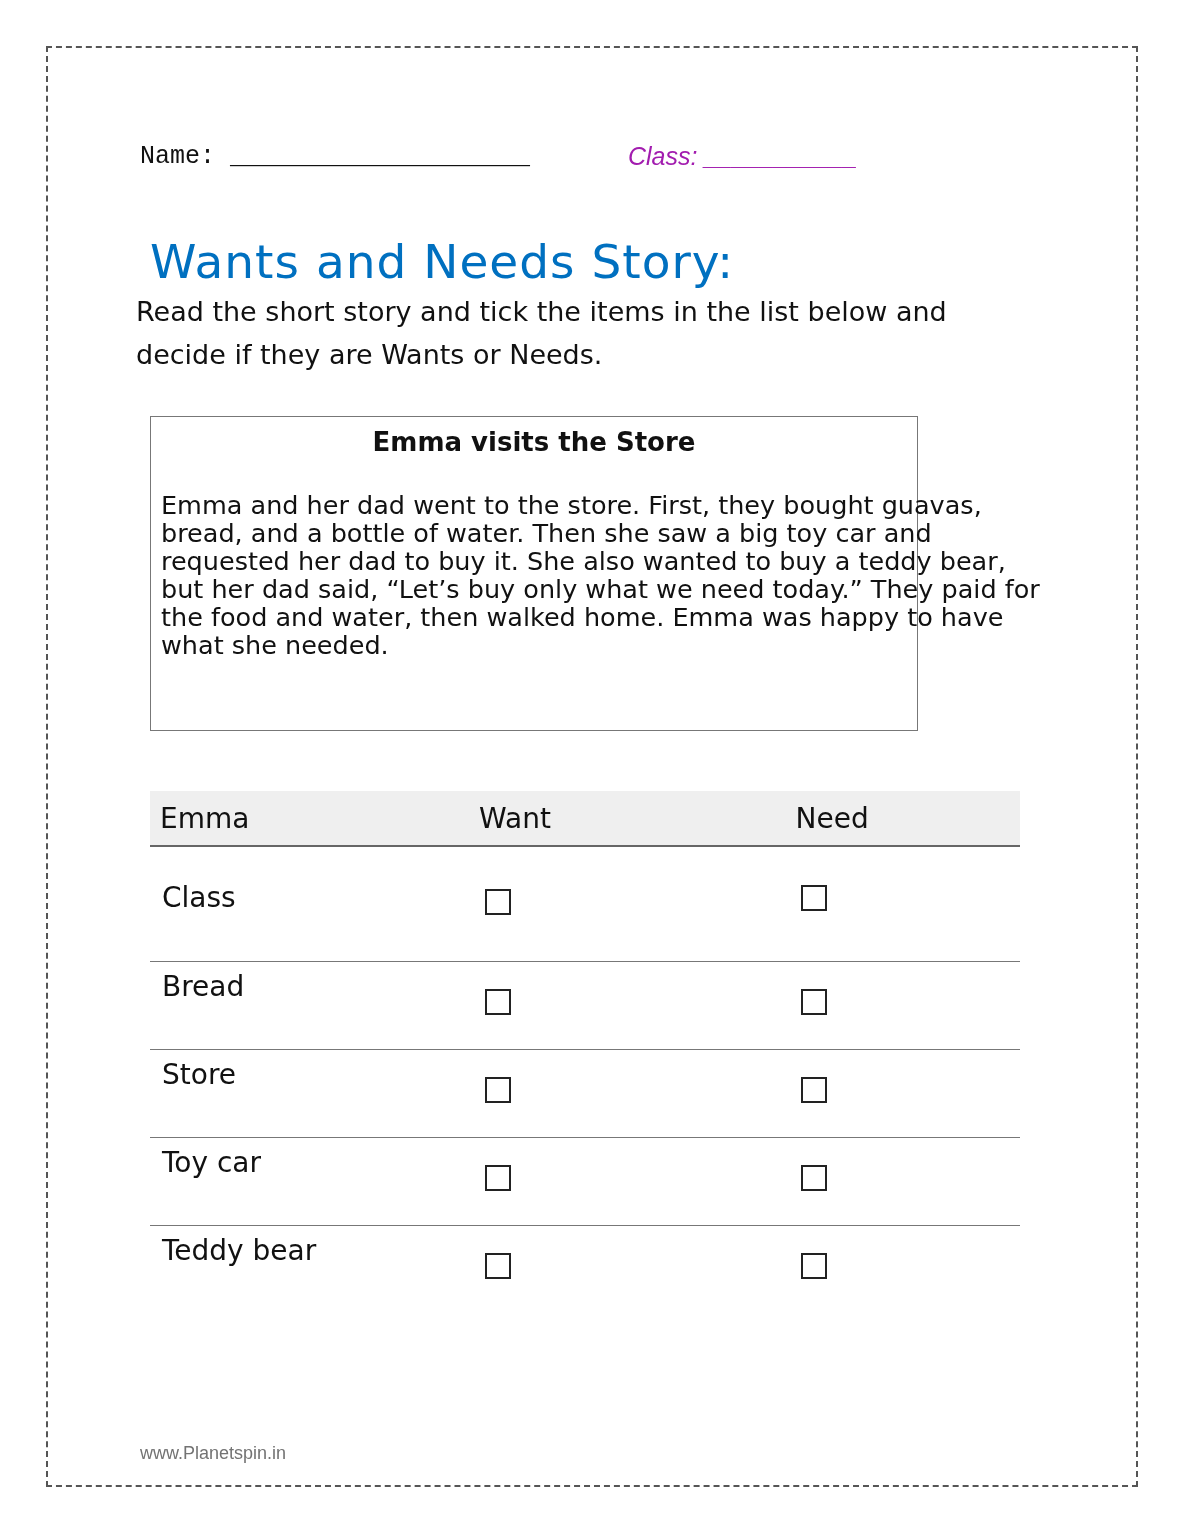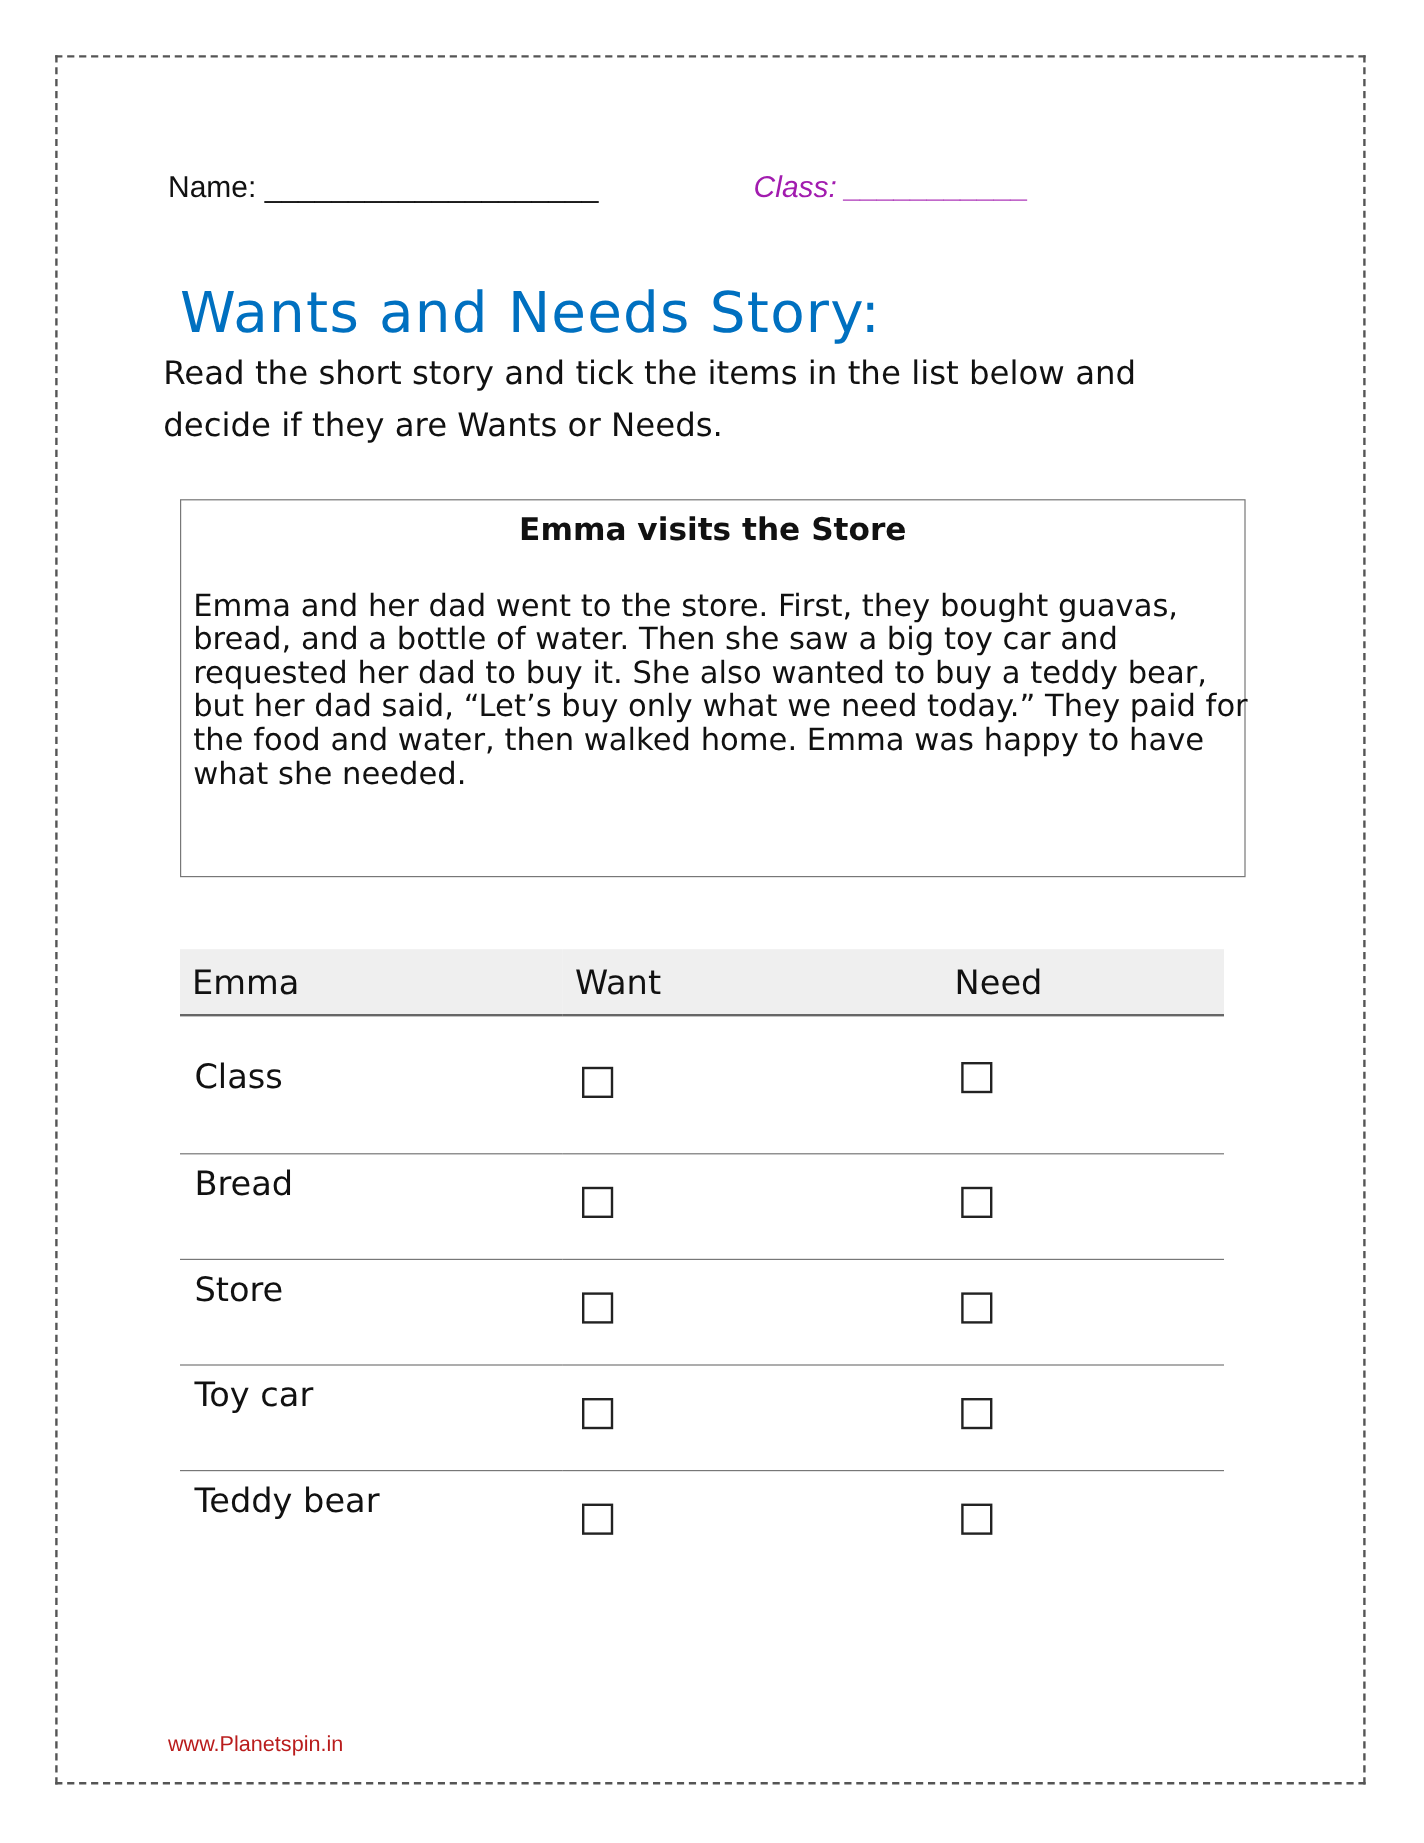--- a/index.html
+++ b/index.html
@@ -3,40 +3,40 @@
   <meta charset="utf-8">
   <style>
     html, body { margin:0; padding:0; background:#ffffff; }
     body { width:1187px; height:1536px; position:relative; overflow:hidden; }
     .page-border {
       position:absolute; left:46px; top:46px; width:1092px; height:1441px;
       border:2px dashed #555555; box-sizing:border-box;
     }
     .name-line {
       position:absolute; top:142px; left:140px;
-      font-family:Liberation Sans, sans-serif; font-size:25px; color:#111;
+      font-family:Liberation Mono, monospace; font-size:25px; color:#111;
       white-space:pre;
     }
     .class-line {
       position:absolute; top:142px; left:628px;
       font-family:"Liberation Sans", sans-serif; font-size:25px; color:#a21caf;
       white-space:pre;
       font-style:italic;
     }
     .title {
       position:absolute; top:234px; left:150px;
       font-family:"DejaVu Sans", sans-serif; font-weight:normal;
       font-size:47px; color:#0070C0; letter-spacing:1px;
     }
     .instructions {
       position:absolute; top:290px; left:136px; width:900px;
       font-family:"DejaVu Sans", sans-serif; font-size:27px; line-height:43px; color:#111;
     }
     .story-box {
-      position:absolute; left:150px; top:416px; width:888px; height:315px;
+      position:absolute; left:150px; top:416px; width:768px; height:315px;
       border:1.5px solid #777; box-sizing:border-box;
     }
     .story-title {
       position:absolute; top:10px; left:0; width:100%; text-align:center;
       font-family:"DejaVu Sans", sans-serif; font-weight:bold; font-size:26px; color:#111;
     }
     .story-body {
       position:absolute; top:74px; left:10px; width:895px;
       font-family:"DejaVu Sans", sans-serif; font-size:25.5px; line-height:28px; color:#111;
     }
@@ -65,21 +65,21 @@
       display:inline-block; width:22px; height:22px; border:2.5px solid #222;
       background:#fff; cursor:pointer;
     }
     .cb-want { margin-left:16px; }
     .cb-need { margin-left:16px; }
     .row-first .cb-want { margin-top:42px; }
     .row-first .cb-need { margin-top:38px; }
     .row-rest .cb { margin-top:27px; }
     .footer {
       position:absolute; top:1443px; left:140px;
-      font-family:"Liberation Sans", sans-serif; font-size:18px; color:#b91c1c;
+      font-family:"Liberation Sans", sans-serif; font-size:18px; color:#737373;
     }
   </style>
 </head>
 <body>
 
 <div class="page-border"></div>
 
 <div class="name-line">Name: ____________________</div>
 <div class="class-line">Class: ___________</div>
 

